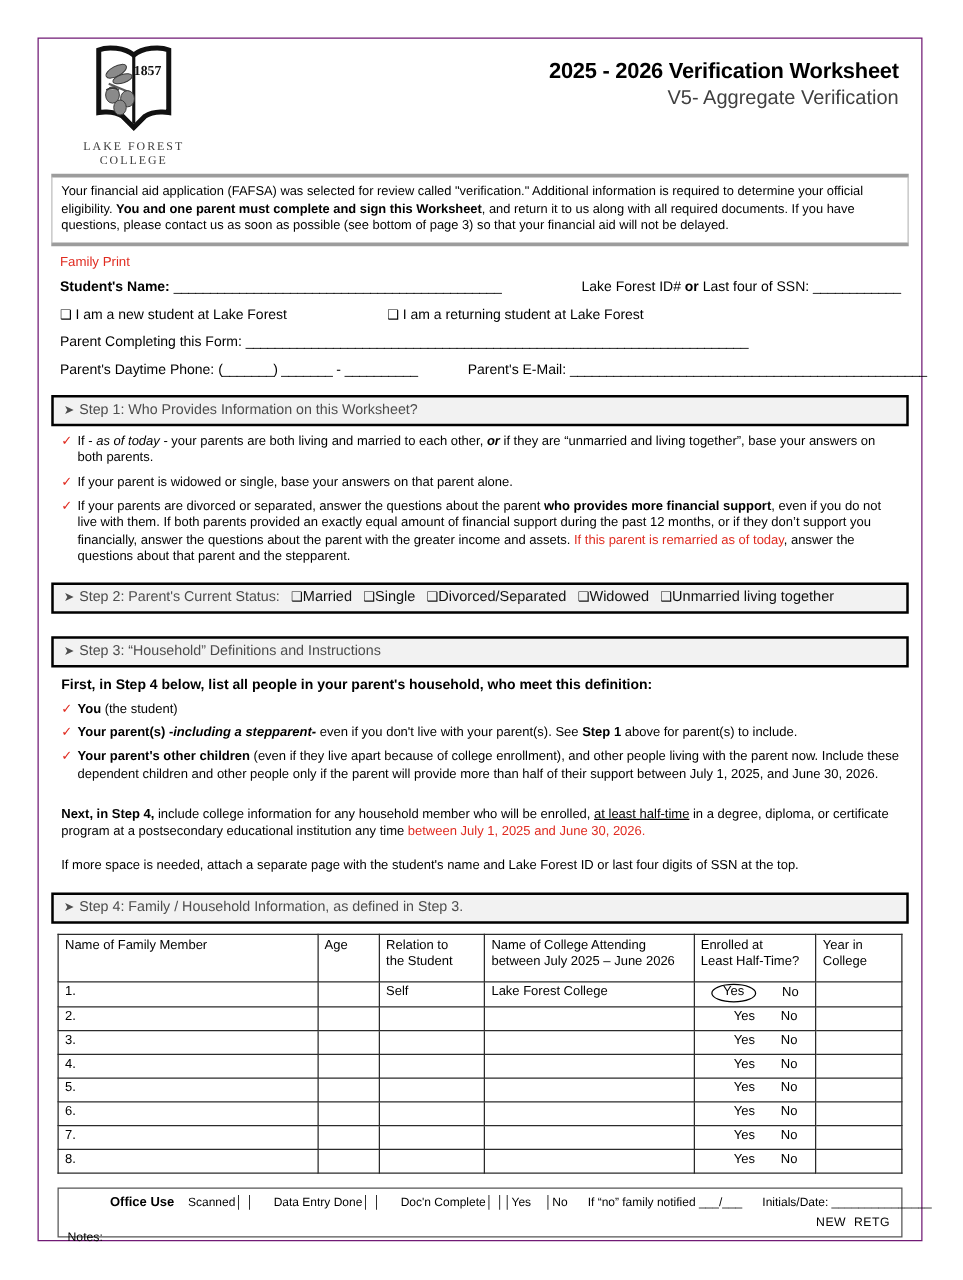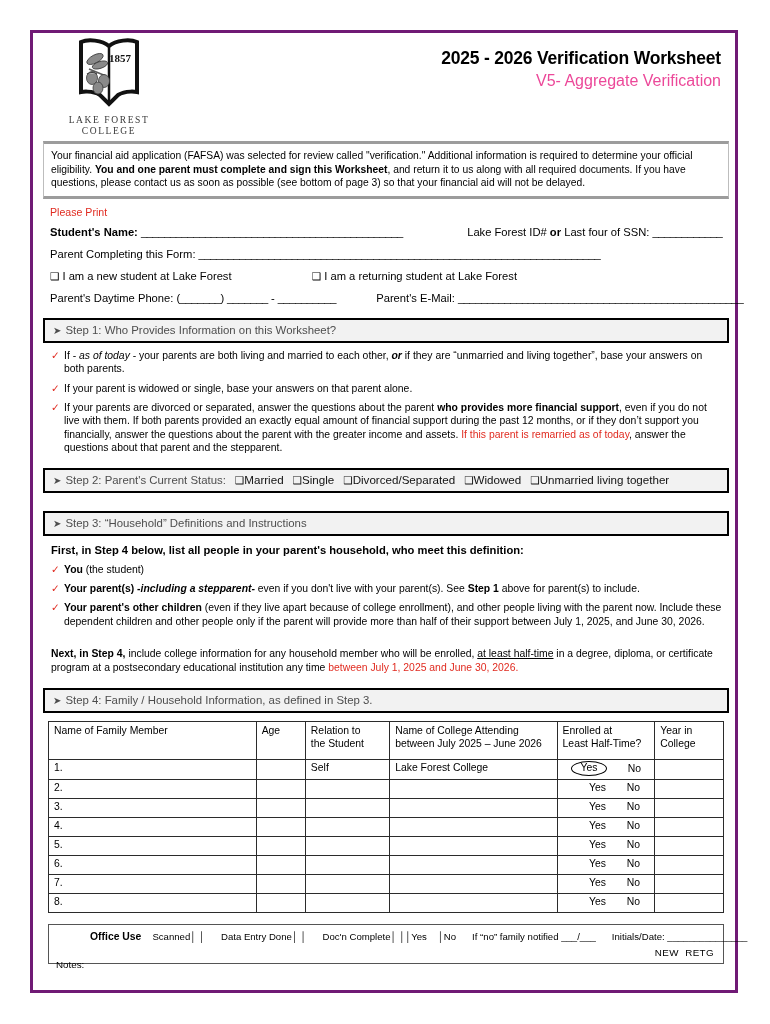--- a/index.html
+++ b/index.html
@@ -13,21 +13,21 @@
     font-family: "Liberation Sans", sans-serif;
     color: #000;
     overflow: hidden;
   }
   .page {
     position: absolute;
     left: 30px;
     top: 30px;
     width: 708px;
     height: 963px;
-    border: 3px solid #701a75;
+    border: 1px solid #701a75;
     background: #fff;
     box-sizing: border-box;
   }
   .inner {
     position: absolute;
     left: 3px;
     top: 3px;
     width: 700px;
     box-sizing: border-box;
     padding: 0 7px;
@@ -67,21 +67,21 @@
   }
   .doc-title {
     font-size: 17.5px;
     font-weight: bold;
     letter-spacing: -0.2px;
     color: #000;
     white-space: nowrap;
   }
   .doc-subtitle {
     font-size: 16px;
-    color: #ec4899;
+    color: #404040;
     margin-top: 3px;
     white-space: nowrap;
   }
 
   
   .intro {
     border-top: 3px solid #9c9c9c;
     border-bottom: 3px solid #9c9c9c;
     border-left: 1px solid #bdbdbd;
     border-right: 1px solid #bdbdbd;
@@ -276,41 +276,41 @@
         <div class="doc-title">2025 - 2026  Verification Worksheet</div>
         <div class="doc-subtitle">V5- Aggregate Verification</div>
       </div>
     </div>
 
     <div class="intro">
       <span>Your financial aid application (FAFSA) was selected for review called "verification." Additional information is required to determine your official eligibility. </span><b>You and one parent must complete and sign this Worksheet</b><span>, and return it to us along with all required documents. If you have questions, please contact us as soon as possible (see bottom of page 3) so that your financial aid will not be delayed.</span>
     </div>
 
     <div class="fillin">
-      <div class="please-print">Please Print</div>
+      <div class="please-print">Family Print</div>
 
       <div class="frow">
         <span class="lbl-b">Student's Name:</span>
         <span class="dline">_____________________________________________</span>
         <span class="gap-md"></span>
         <span>Lake Forest ID#</span>
         <span class="lbl-b">or</span>
         <span>Last four of SSN:</span>
         <span class="dline">____________</span>
       </div>
 
       <div class="frow">
-        <span>Parent Completing this Form:</span>
-        <span class="dline">_____________________________________________________________________</span>
-      </div>
-
-      <div class="frow">
         <span class="chkbox">❑</span><span>I am a new student at Lake Forest</span>
         <span class="gap-lg"></span>
         <span class="chkbox">❑</span><span>I am a returning student at Lake Forest</span>
+      </div>
+
+      <div class="frow">
+        <span>Parent Completing this Form:</span>
+        <span class="dline">_____________________________________________________________________</span>
       </div>
 
       <div class="frow">
         <span>Parent's Daytime Phone:</span>
         <span class="dline">(_______)</span>
         <span class="dline">_______</span>
         <span>-</span>
         <span class="dline">__________</span>
         <span class="gap-sm"></span>
         <span>Parent's E-Mail:</span>
@@ -358,20 +358,21 @@
       <div class="bul">
         <span class="ck">✓</span>
         <span class="bld">Your parent's other children</span><span> (even if they live apart because of college enrollment), and other people living with the parent now. Include these dependent children and other people only if the parent will provide more than half of their support between July 1, 2025, and June 30, 2026.</span>
       </div>
     </div>
 
     <div class="para">
       <span class="bld">Next, in Step 4,</span><span> include college information for any household member who will be enrolled, </span><span class="udl">at least half-time</span><span> in a degree, diploma, or certificate program at a postsecondary educational institution any time </span><span class="red">between July 1, 2025 and June 30, 2026.</span>
     </div>
 
+    <div class="para" style="margin-top:14px;">If more space is needed, attach a separate page with the student's name and Lake Forest ID or last four digits of SSN at the top.</div>
 
     <div class="stepbar" style="margin-top:14px;">
       <span class="arw">➤</span><span>Step 4: Family / Household Information, as defined in Step 3.</span>
     </div>
 
     <div class="tbl-wrap">
       <table class="fam">
         <thead>
           <tr>
             <th class="c-name">

